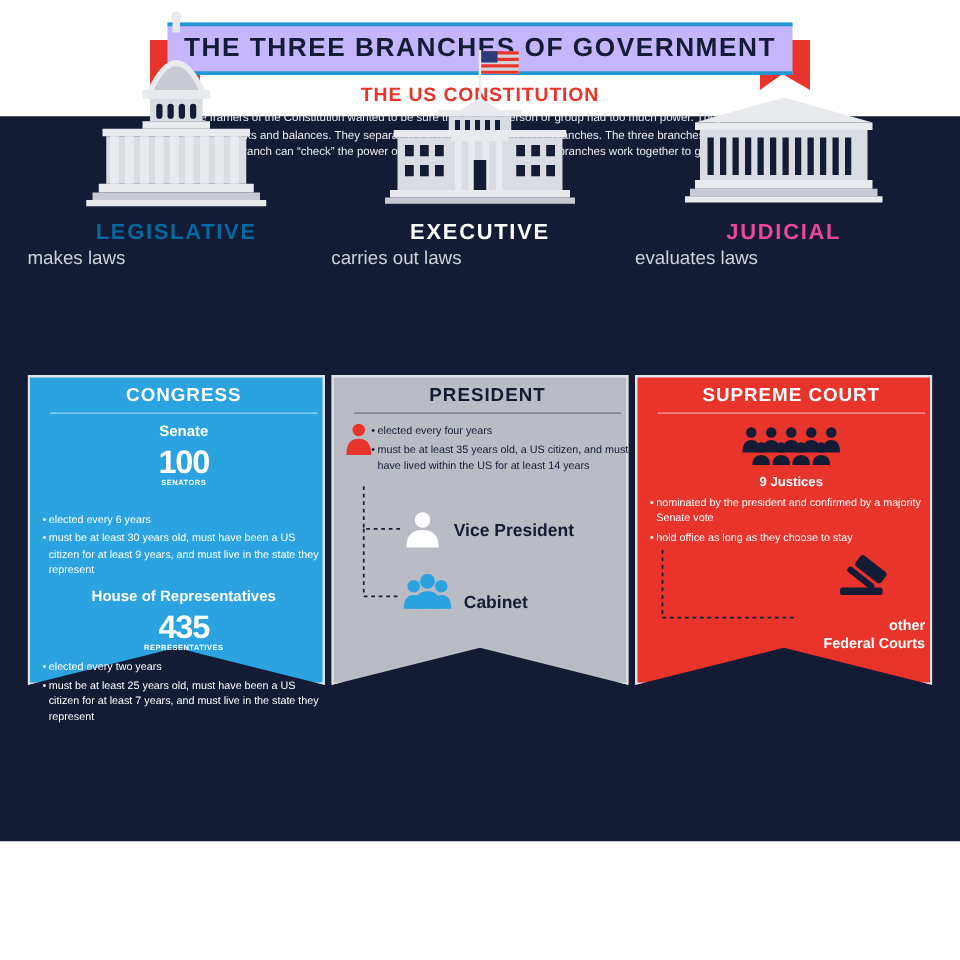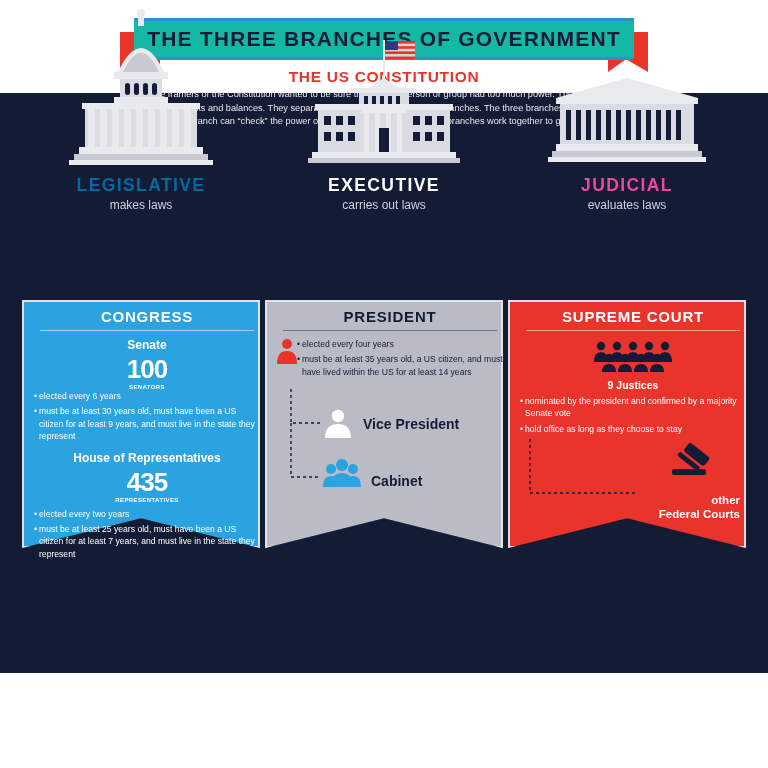--- a/index.html
+++ b/index.html
@@ -33,21 +33,21 @@
     top: 14px;
     width: 40px; height: 40px;
     background: #e8342a;
   }
   .ribbon-left { left: 0; clip-path: polygon(0 0, 100% 0, 100% 100%, 55% 68%, 0 100%); }
   .ribbon-right { right: 0; clip-path: polygon(0 0, 100% 0, 100% 100%, 45% 68%, 0 100%); }
   .banner {
     position: absolute;
     left: 14px; top: 0;
     width: 500px; height: 42px;
-    background: #14b8a6;
+    background: #c4b5fd;
     border-top: 3px solid #2196cf;
     border-bottom: 3px solid #2196cf;
     display: flex; align-items: center; justify-content: center;
   }
   .banner-title {
     color: #141b35;
     font-size: 21px;
     font-weight: bold;
     letter-spacing: 1.2px;
     font-family: "Liberation Sans", sans-serif;
@@ -84,22 +84,21 @@
     position: relative;
     height: 175px;
   }
   .branch-name {
     text-align: center;
     font-size: 17.5px;
     font-weight: bold;
     letter-spacing: 1.4px;
   }
   .branch-sub {
-    text-align: center;
-    font-size: 12px;
+    font-size: 15px;
     color: #cfd2da;
     margin-top: 2px;
   }
   .c-blue { color: #0369a1; }
   .c-white { color: #ffffff; }
   .c-red { color: #ec4899; }
 
   
   .card {
     position: absolute;
@@ -326,21 +325,21 @@
     <div class="card-shape"></div>
     <div class="card-inner">
       <div class="card-title">CONGRESS</div>
       <div class="rule"></div>
 
       <div class="sub-head">Senate</div>
       <div style="position:relative;text-align:center;">
         <span class="bignum">100</span>
         <span class="unit-center">SENATORS</span>
       </div>
-      <ul class="bullets" style="margin-top:0;">
+      <ul class="bullets" style="margin-top:19px;">
         <li>elected every 6 years</li>
         <li>must be at least 30 years old, must have been a US citizen for at least 9 years, and must live in the state they represent</li>
       </ul>
 
       <div class="sub-head" style="margin-top:8px;">House of Representatives</div>
       <div style="position:relative;text-align:center;">
         <span class="bignum">435</span>
         <span class="unit-center">REPRESENTATIVES</span>
       </div>
       <ul class="bullets" style="margin-top:5px;">

